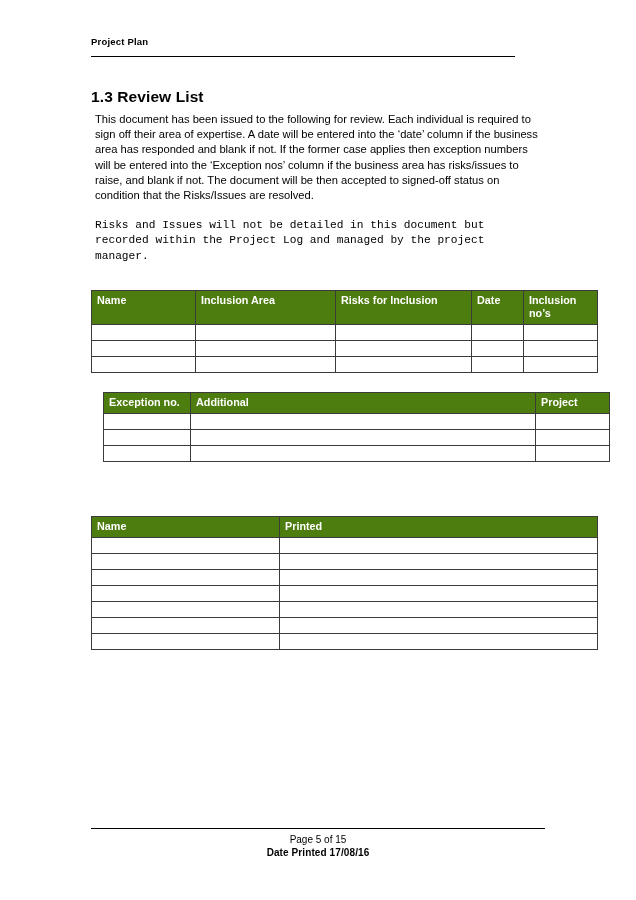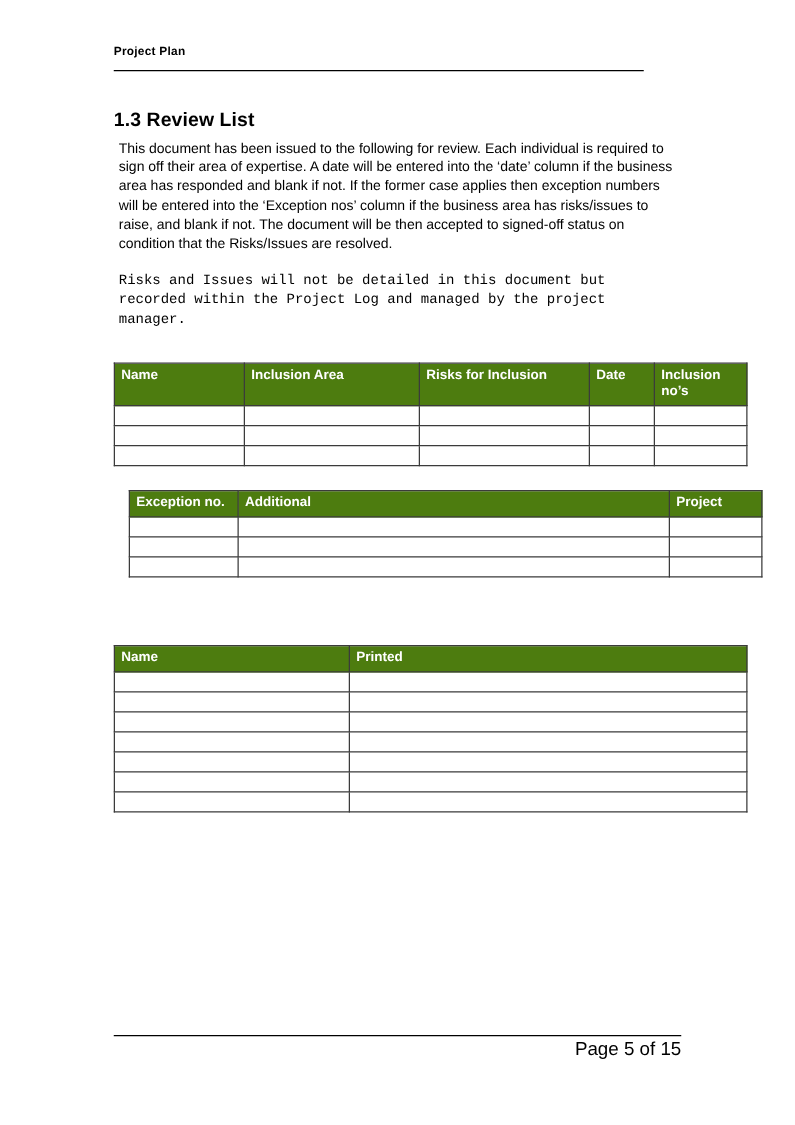--- a/index.html
+++ b/index.html
@@ -127,23 +127,22 @@
     top: 828px;
     width: 454px;
     text-align: center;
   }
   .footer-rule {
     border-bottom: 1px solid #000000;
     width: 454px;
     margin-bottom: 4px;
   }
   .footer-page {
-    font-size: 15px;
+    font-size: 10px;
     line-height: 13px;
-    text-align: right;
   }
   .footer-date {
     font-size: 10px;
     font-weight: bold;
     line-height: 13px;
     letter-spacing: 0.1px;
   }
 </style>
 </head>
 <body>
@@ -281,15 +280,16 @@
           <td class="empty-cell"></td>
           <td class="empty-cell"></td>
         </tr>
       </tbody>
     </table>
   </div>
 
   <div class="footer">
     <div class="footer-rule"></div>
     <div class="footer-page">Page 5 of 15</div>
+    <div class="footer-date">Date Printed  17/08/16</div>
   </div>
 
 </div>
 
 </body></html>

